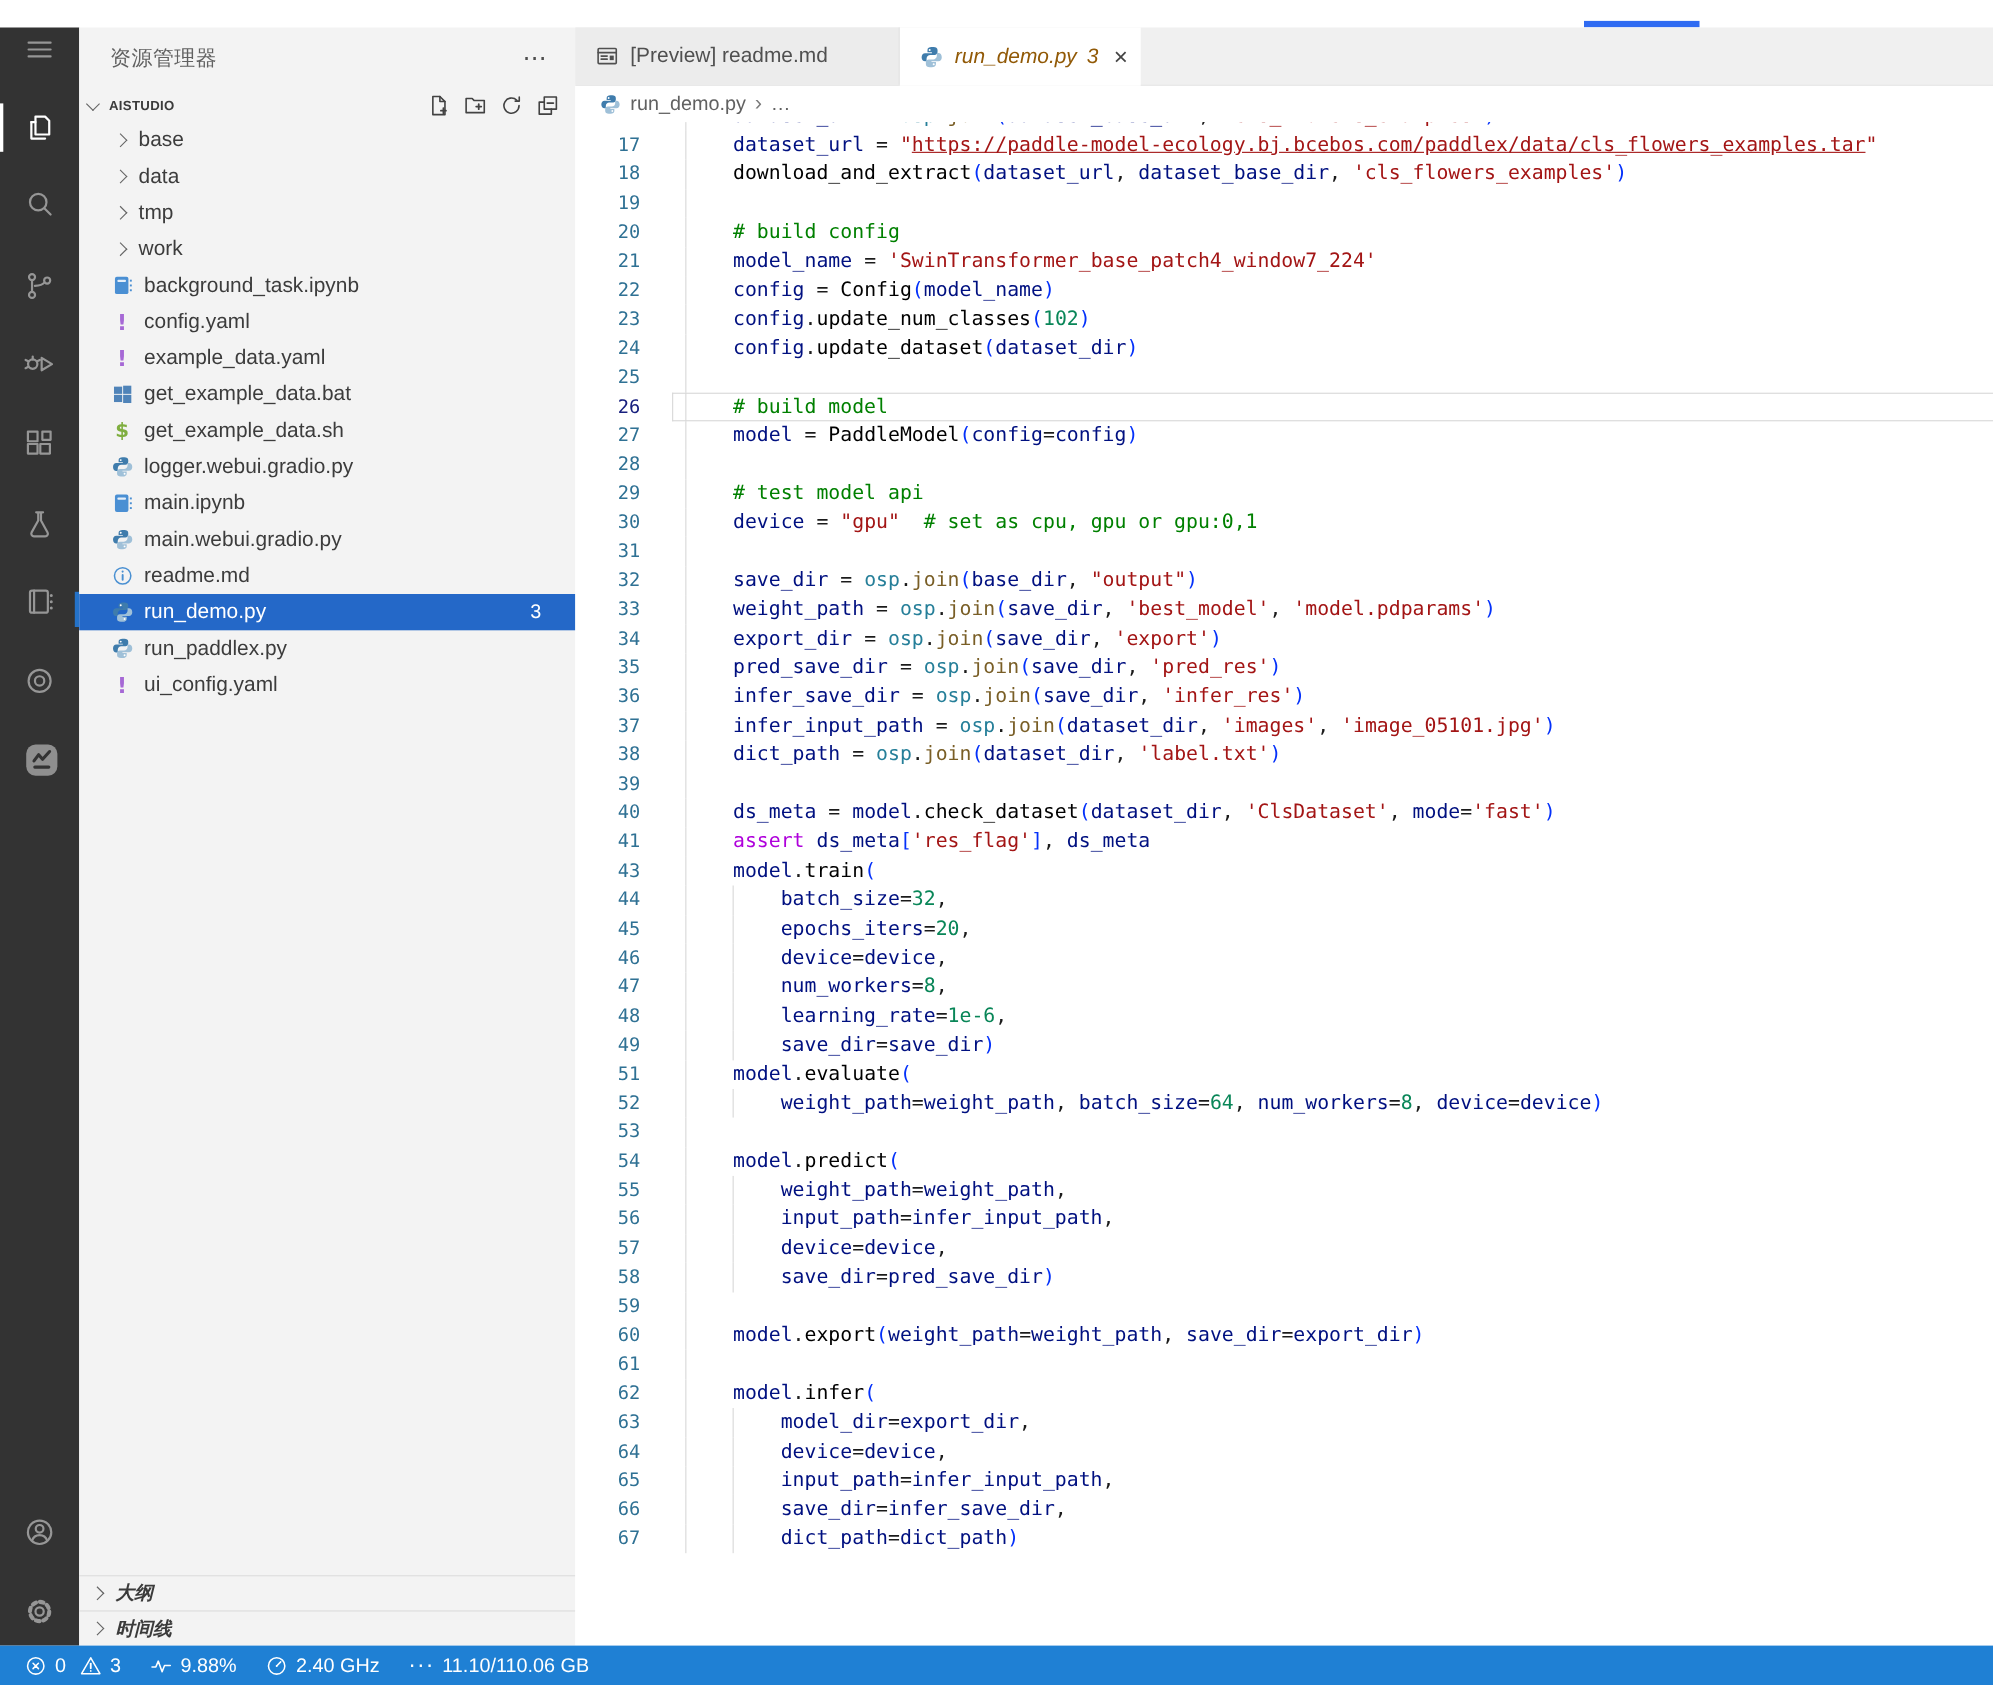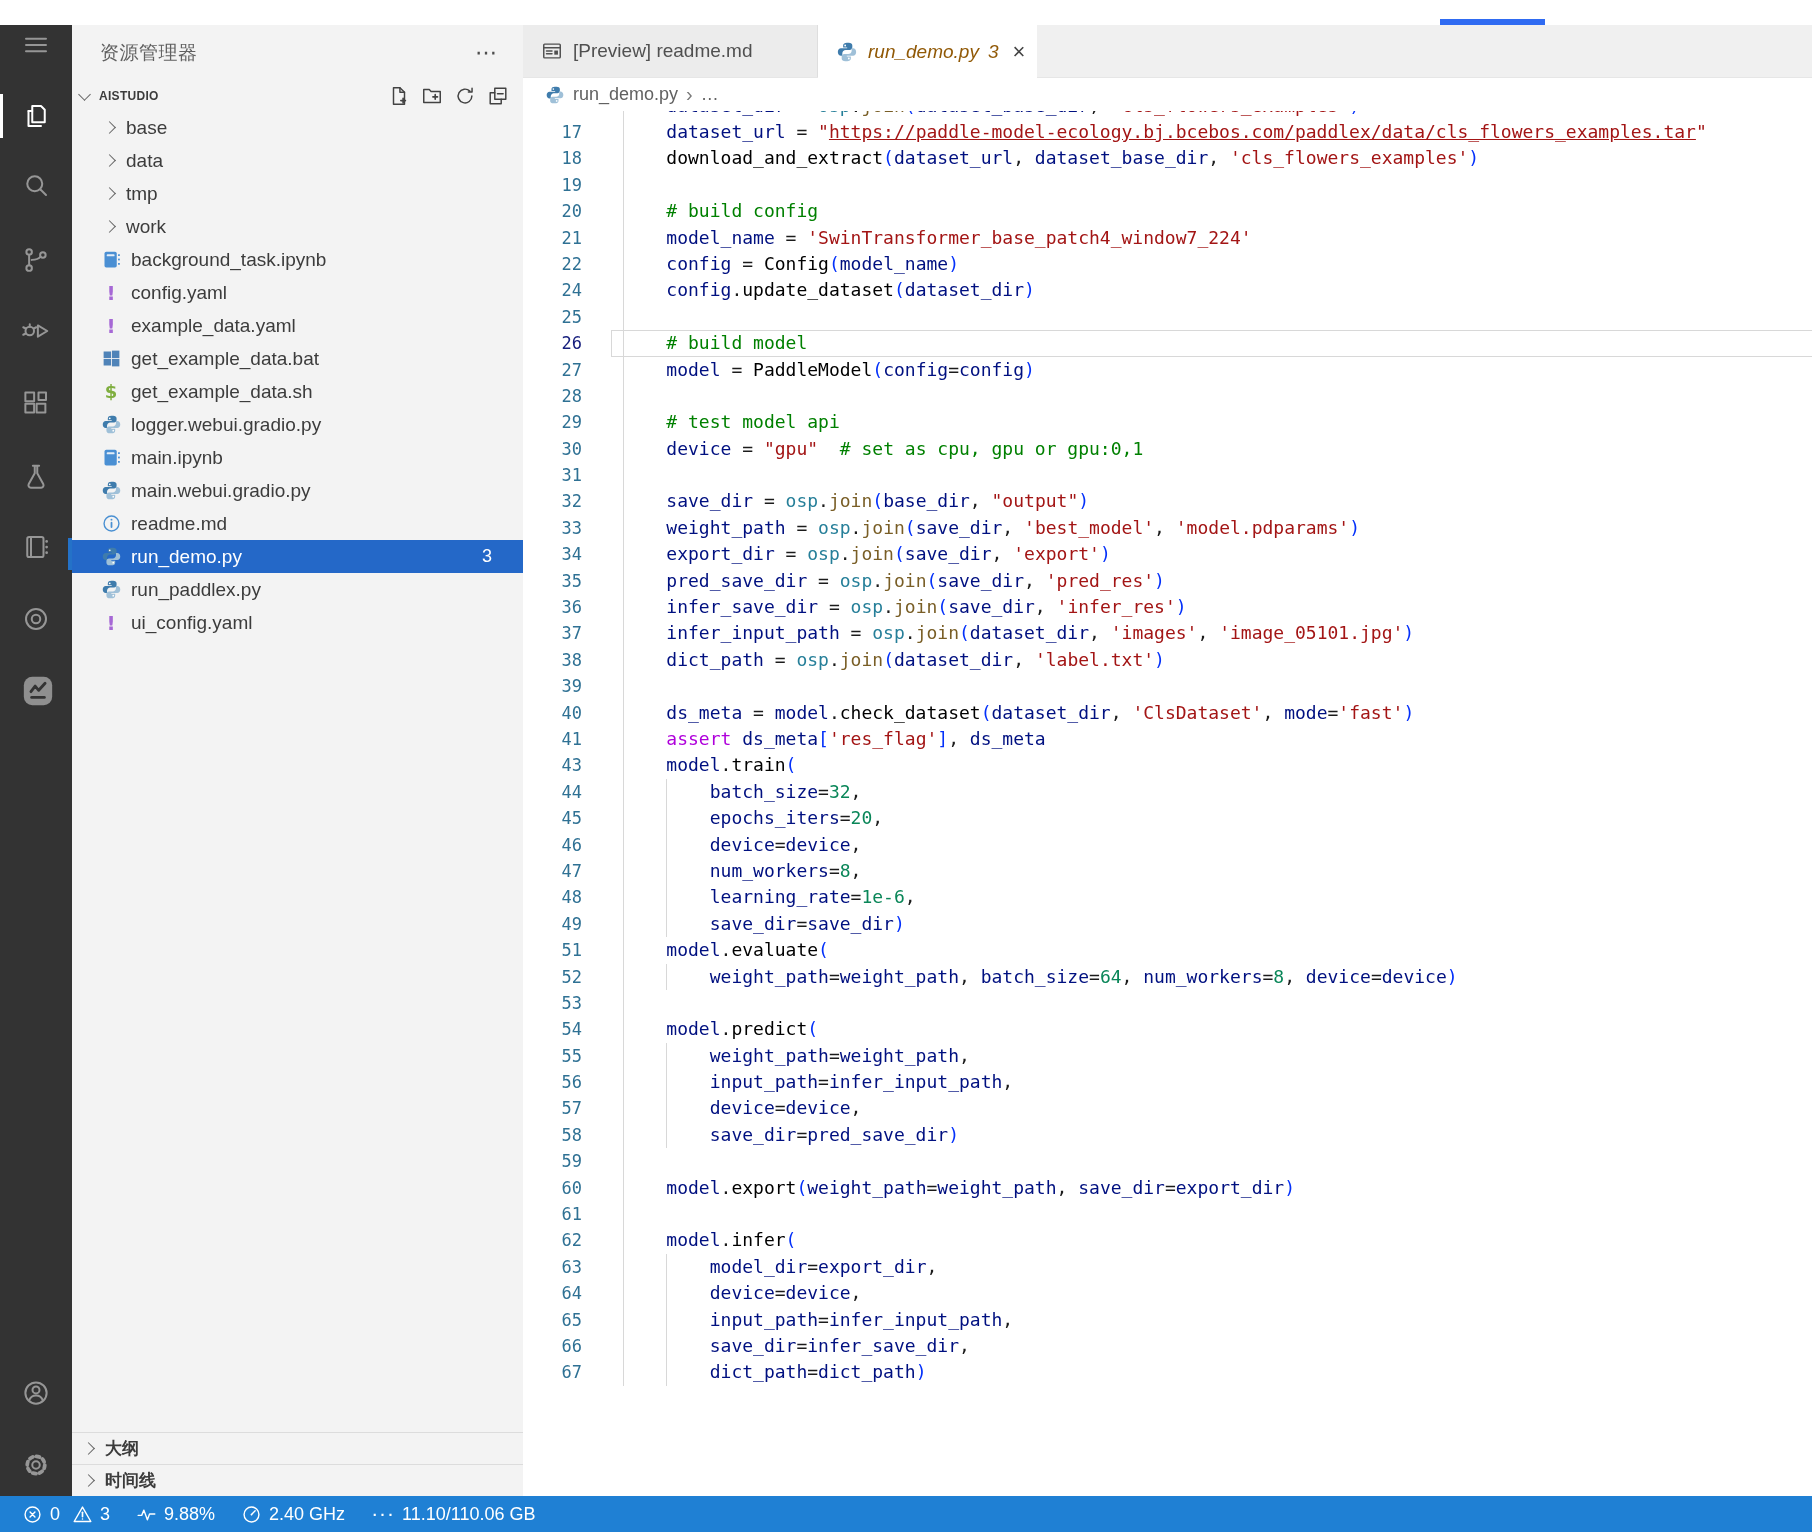--- a/index.html
+++ b/index.html
@@ -37,21 +37,21 @@
   #section-actions svg { width:22px; height:22px; display:block; }
   #tree { flex:none; }
   .trow { position:relative; height:33px; display:flex; align-items:center; font-size:19px; color:#3c3c3c; cursor:default; }
   .trow .chev.right { margin-left:33px; }
   .trow .ficon { width:22px; height:22px; margin:0 9px 0 28px; flex:none; display:flex; align-items:center; justify-content:center; }
   .trow .ficon svg { width:21px; height:21px; display:block; }
   .trow.sel { background:#2468c8; color:#ffffff; }
   .trow .badge { margin-left:auto; margin-right:31px; font-size:18px; color:#fff; }
   .glyph-ic { font-weight:bold; font-family:"DejaVu Sans", sans-serif; }
   #sidebar-spacer { flex:1; }
-  .bottom-sec { height:32px; border-top:1px solid #dcdcdc; display:flex; align-items:center; padding-left:12px; }
+  .bottom-sec { height:32px; border-top:1px solid #dcdcdc; display:flex; align-items:center; padding-left:12px;font-style:italic; }
   .bottom-sec .label { font-weight:bold; font-size:17px; color:#3b3b3b; }
 
   
   #editor { position:relative; flex:1; background:#ffffff; display:flex; flex-direction:column; min-width:0; }
   #tabbar { height:53px; background:#f0f0f0; border-bottom:1px solid #e6e6e6; display:flex; flex:none; }
   .tab { position:relative; display:flex; align-items:center; padding:0 18px; font-size:19px; cursor:default; }
   .tab .ticon { width:22px; height:22px; margin-right:10px; display:flex; }
   .tab .ticon svg { width:22px; height:22px; }
   .tab.inactive { background:#ececec; color:#505050; border-right:1px solid #dedede; width:295px; }
   .tab.active { background:#ffffff; width:219px; margin-bottom:-1px; }
@@ -425,20 +425,24 @@
           </div>
           <div class="crow">
             <span class="ln">21</span>
             <span class="txt"><span class="to">    </span><span class="tv">model_name</span><span class="to"> = </span><span class="ts">'SwinTransformer_base_patch4_window7_224'</span></span>
           </div>
           <div class="crow">
             <span class="ln">22</span>
             <span class="txt"><span class="to">    </span><span class="tv">config</span><span class="to"> = </span><span class="tf">Config</span><span class="tb">(</span><span class="tv">model_name</span><span class="tb">)</span></span>
           </div>
           <div class="crow">
+            <span class="ln">23</span>
+            <span class="txt"><span class="to">    </span><span class="tv">config</span><span class="to">.</span><span class="tf">update_num_classes</span><span class="tb">(</span><span class="tn">102</span><span class="tb">)</span></span>
+          </div>
+          <div class="crow">
             <span class="ln">24</span>
             <span class="txt"><span class="to">    </span><span class="tv">config</span><span class="to">.</span><span class="tf">update_dataset</span><span class="tb">(</span><span class="tv">dataset_dir</span><span class="tb">)</span></span>
           </div>
           <div class="crow">
             <span class="ln">25</span>
             <span class="txt"></span>
           </div>
           <div class="crow cur">
             <span class="ln">26</span>
             <span class="txt"><span class="to">    </span><span class="tc"># build model</span></span>

